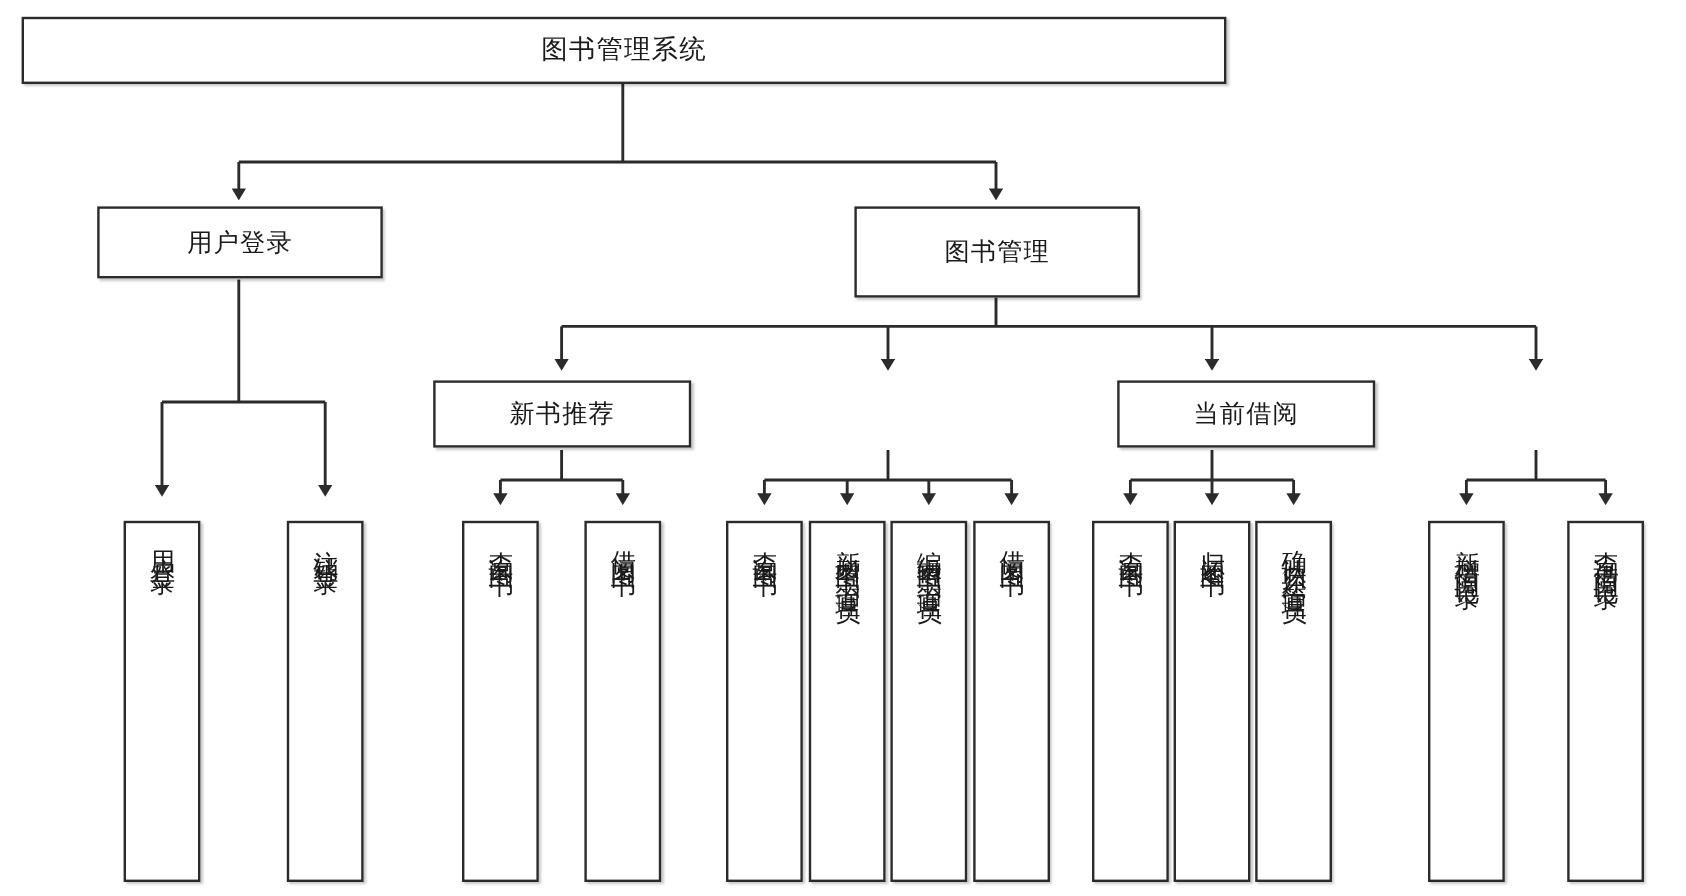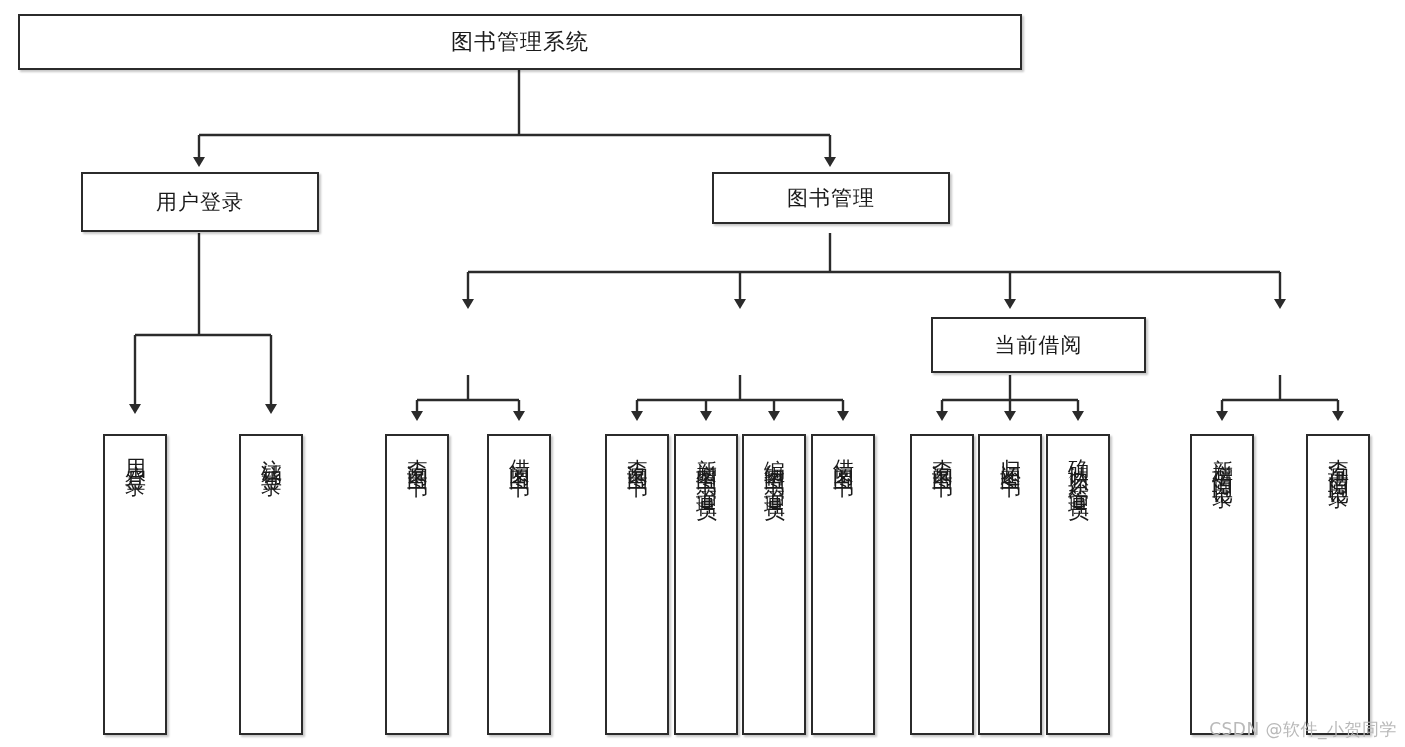--- a/index.html
+++ b/index.html
@@ -139,24 +139,27 @@
   </svg>
 
   <div class="node horiz root" style="left:18px; top:14px; width:1004px; height:56px;">
     <span class="label">图书管理系统</span>
   </div>
 
   <div class="node horiz" style="left:81px; top:172px; width:238px; height:60px;">
     <span class="label">用户登录</span>
   </div>
 
-  <div class="node horiz" style="left:712px; top:172px; width:238px; height:52px;font-family:Liberation Serif, serif;">
+  <div class="node horiz" style="left:712px; top:172px; width:238px; height:76px;font-family:Liberation Serif, serif;">
     <span class="label">图书管理</span>
   </div>
 
+  <div class="node horiz" style="left:361px; top:317px; width:215px; height:56px;">
+    <span class="label">新书推荐</span>
+  </div>
 
 
   <div class="node horiz" style="left:903px; top:317px; width:215px; height:56px;margin-left:28px;">
     <span class="label">当前借阅</span>
   </div>
 
 
   <div class="node vert" style="left:103px; top:434px; width:64px; height:301px;">
     <span class="label">用户登录</span>
   </div>
@@ -202,15 +205,14 @@
   </div>
 
   <div class="node vert" style="left:1190px; top:434px; width:64px; height:301px;">
     <span class="label">新增借阅记录</span>
   </div>
 
   <div class="node vert" style="left:1306px; top:434px; width:64px; height:301px;">
     <span class="label">查询借阅记录</span>
   </div>
 
-  <div id="watermark">CSDN @软件_小贺同学</div>
 
 </div>
 
 </body></html>

